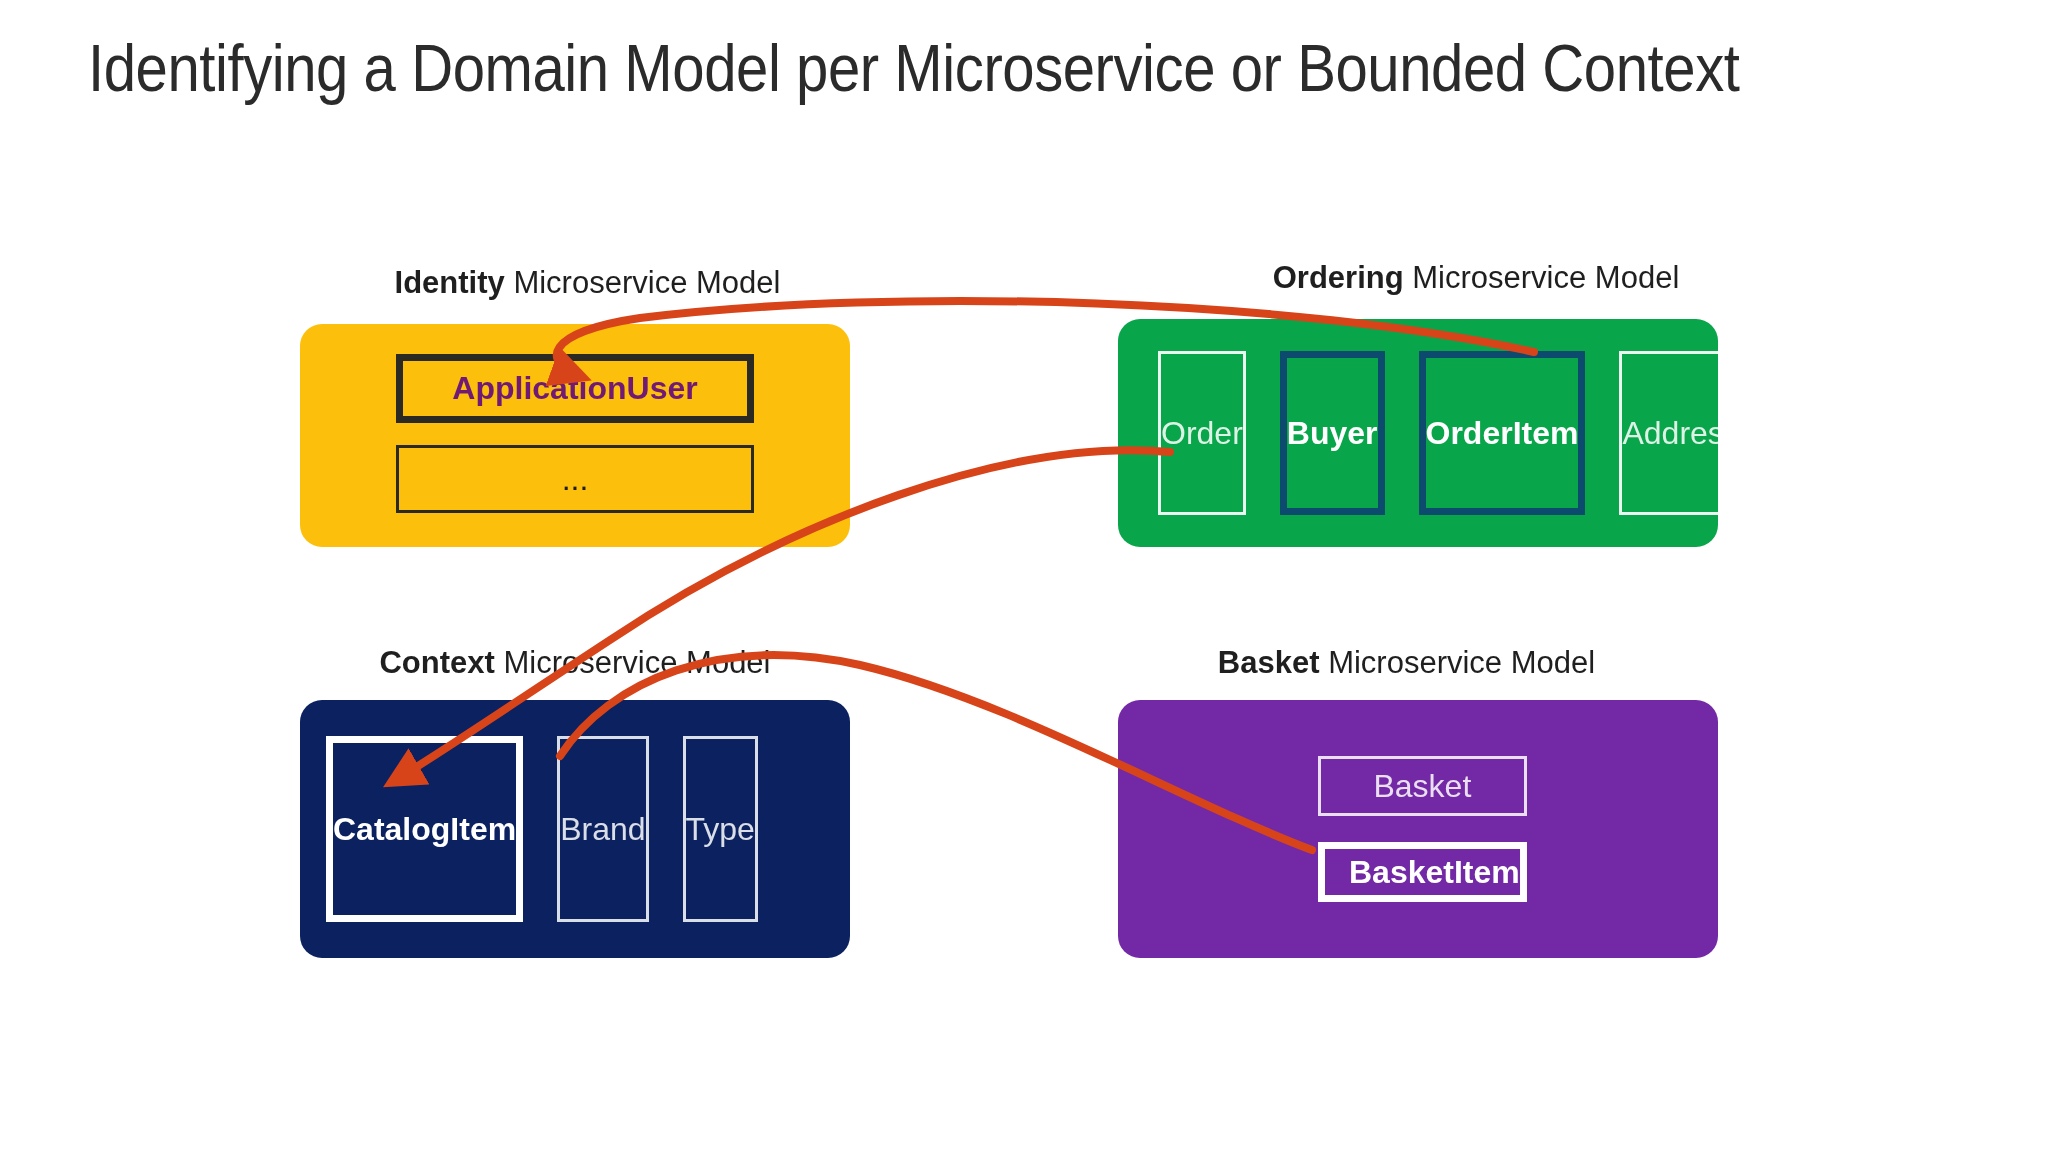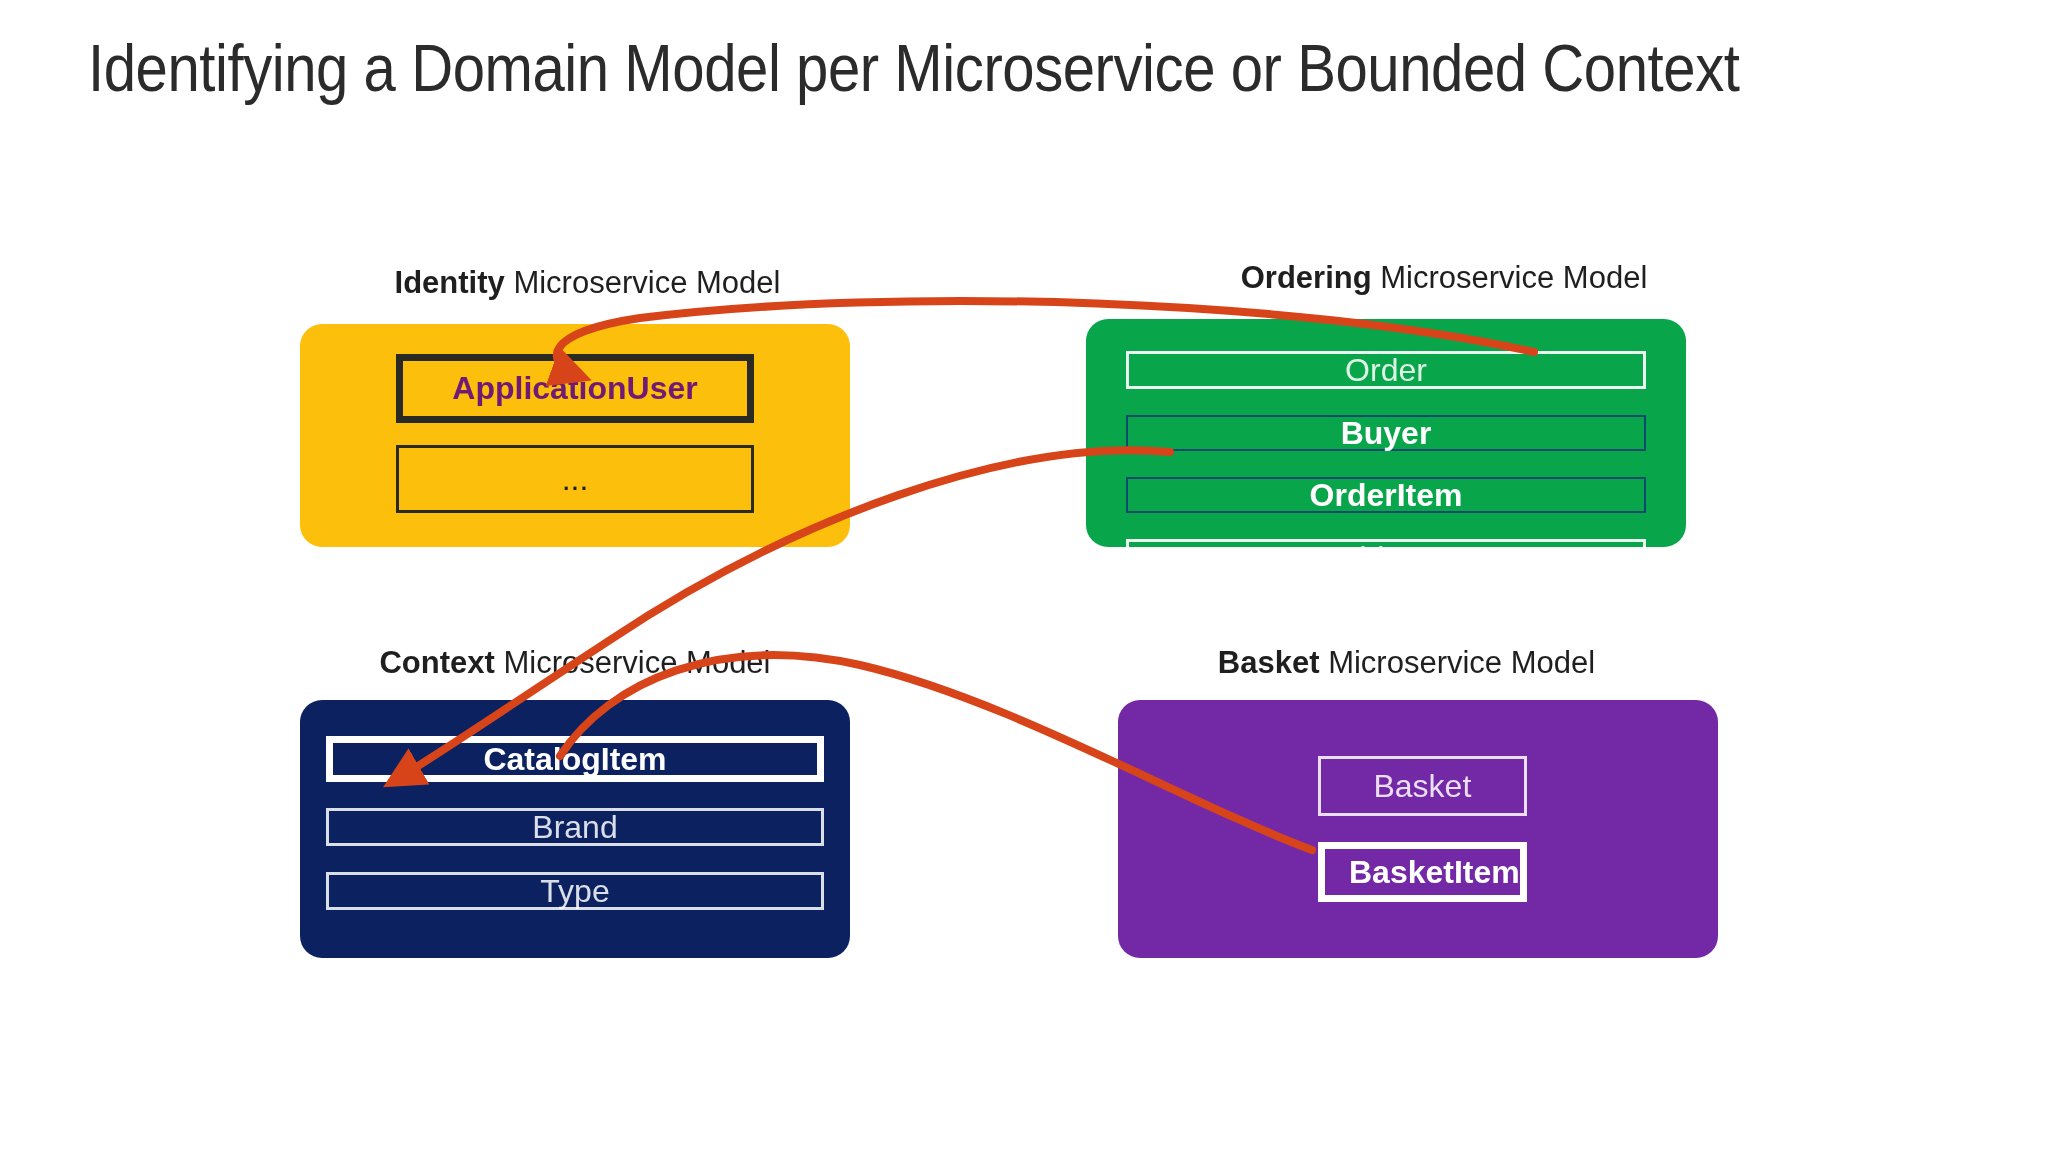--- a/index.html
+++ b/index.html
@@ -52,21 +52,21 @@
 
   .service-panel {
     position: absolute;
     border-radius: 22px;
     box-sizing: border-box;
   }
   .entity-grid {
     position: absolute;
     left: 0; right: 0; top: 0; bottom: 0;
     display: grid;
-    grid-template-columns: 1fr;
+    grid-template-columns: 1fr 1fr 1fr 1fr;
     grid-auto-rows: 1fr;
     column-gap: 34px;
     row-gap: 26px;
     padding: 32px 40px;
     box-sizing: border-box;
   }
   .entity {
     display: flex;
     align-items: center;
     justify-content: center;
@@ -102,21 +102,21 @@
 
   
   #panel-ordering {
     background: #09A54B;
   }
   #panel-ordering .entity {
     border: 3px solid rgba(255,255,255,0.92);
     color: rgba(255,255,255,0.86);
   }
   #panel-ordering .entity.highlight {
-    border: 2px solid #0c4a6e;
+    border: 7px solid #0c4a6e;
     color: #ffffff;
   }
 
   
   #panel-catalog {
     background: #0B2160;
   }
   #panel-catalog .entity {
     border: 3px solid rgba(255,255,255,0.85);
     color: rgba(255,255,255,0.85);
@@ -172,21 +172,21 @@
       <span class="svc-name">Identity</span><span class="svc-suffix"> Microservice Model</span>
     </div>
     <div class="service-panel" id="panel-identity" style="left:0; top:59px; width:550px; height:223px;">
       <div class="entity-grid">
         <div class="entity highlight">ApplicationUser</div>
         <div class="entity plain">...</div>
       </div>
     </div>
   </div>
 
-  <div class="service-group" style="left:1086px; top:260px; width:716px; height:280px;">
+  <div class="service-group" style="left:1118px; top:260px; width:716px; height:280px;">
     <div class="service-caption" style="top:0; left:0;">
       <span class="svc-name">Ordering</span><span class="svc-suffix"> Microservice Model</span>
     </div>
     <div class="service-panel" id="panel-ordering" style="left:0; top:59px; width:600px; height:228px;">
       <div class="entity-grid">
         <div class="entity plain">Order</div>
         <div class="entity highlight">Buyer</div>
         <div class="entity highlight">OrderItem</div>
         <div class="entity plain">Address</div>
       </div>

